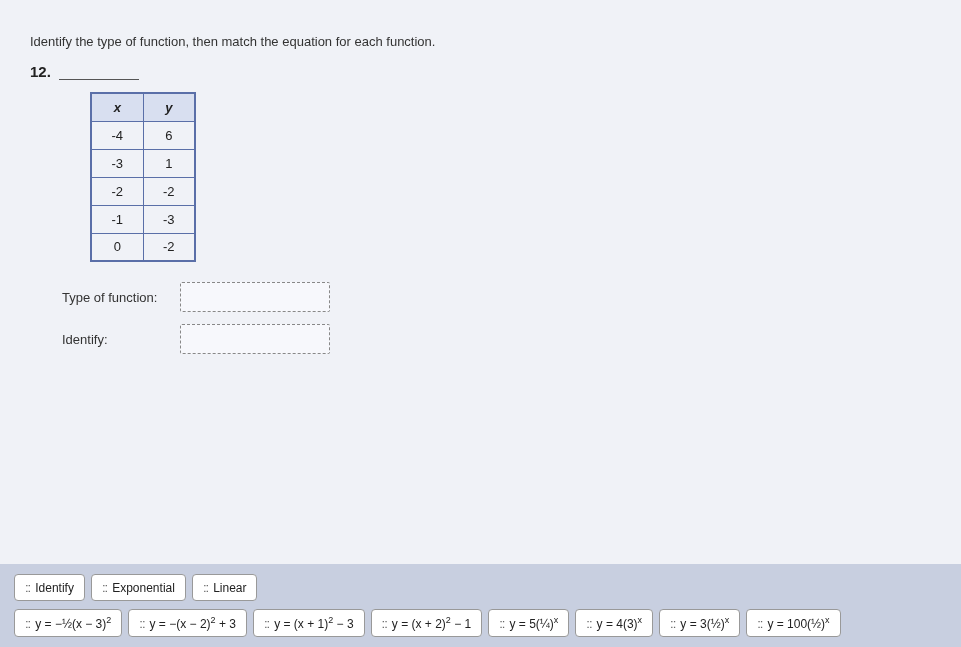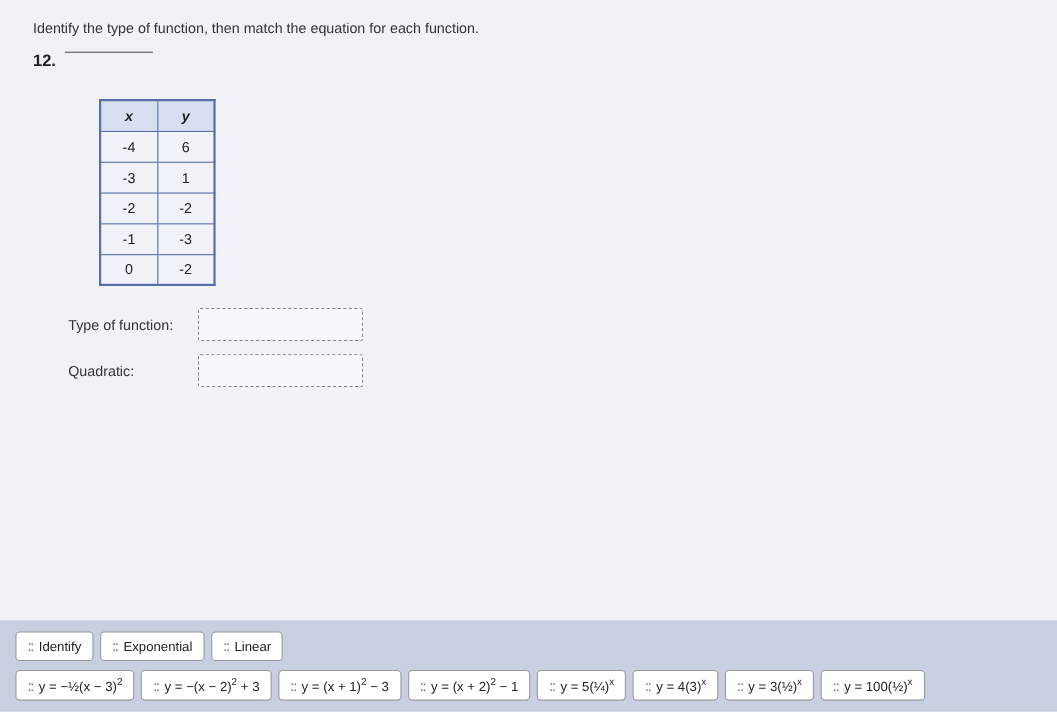--- a/index.html
+++ b/index.html
@@ -8,34 +8,34 @@
       background: #e8eaf0;
       width: 961px;
       height: 647px;
       overflow: hidden;
       position: relative;
     }
     .main-content {
       background: #f0f2f7;
       width: 961px;
       height: 580px;
-      padding: 18px 30px;
+      padding: 34px 30px;
     }
     .instruction {
       font-size: 13px;
       color: #333;
       margin-bottom: 14px;
     }
     .problem-number {
       font-size: 15px;
       font-weight: bold;
       color: #222;
-      margin-bottom: 26px;
-      display: flex;
-      align-items: flex-start;
+      margin-bottom: 12px;
+      display: flex;
+      align-items: flex-end;
       gap: 8px;
     }
     .problem-line {
       display: inline-block;
       width: 80px;
       border-bottom: 1.5px solid #555;
     }
     .table-container {
       margin-left: 60px;
       margin-bottom: 20px;
@@ -162,21 +162,21 @@
         </tbody>
     </table>
   </div>
 
   <div class="labels-section">
     <div class="label-row">
       <span class="label-text">Type of function:</span>
       <div class="answer-box"></div>
     </div>
     <div class="label-row">
-      <span class="label-text">Quadratic:</span>
+      <span class="label-text">Identify:</span>
       <div class="answer-box"></div>
     </div>
   </div>
 </div>
 
 <div class="bottom-bar">
   <div class="drag-row" id="drag-row-1">
       <div class="drag-chip">
         <span class="drag-icon">::</span>
         <span>Identify</span>

